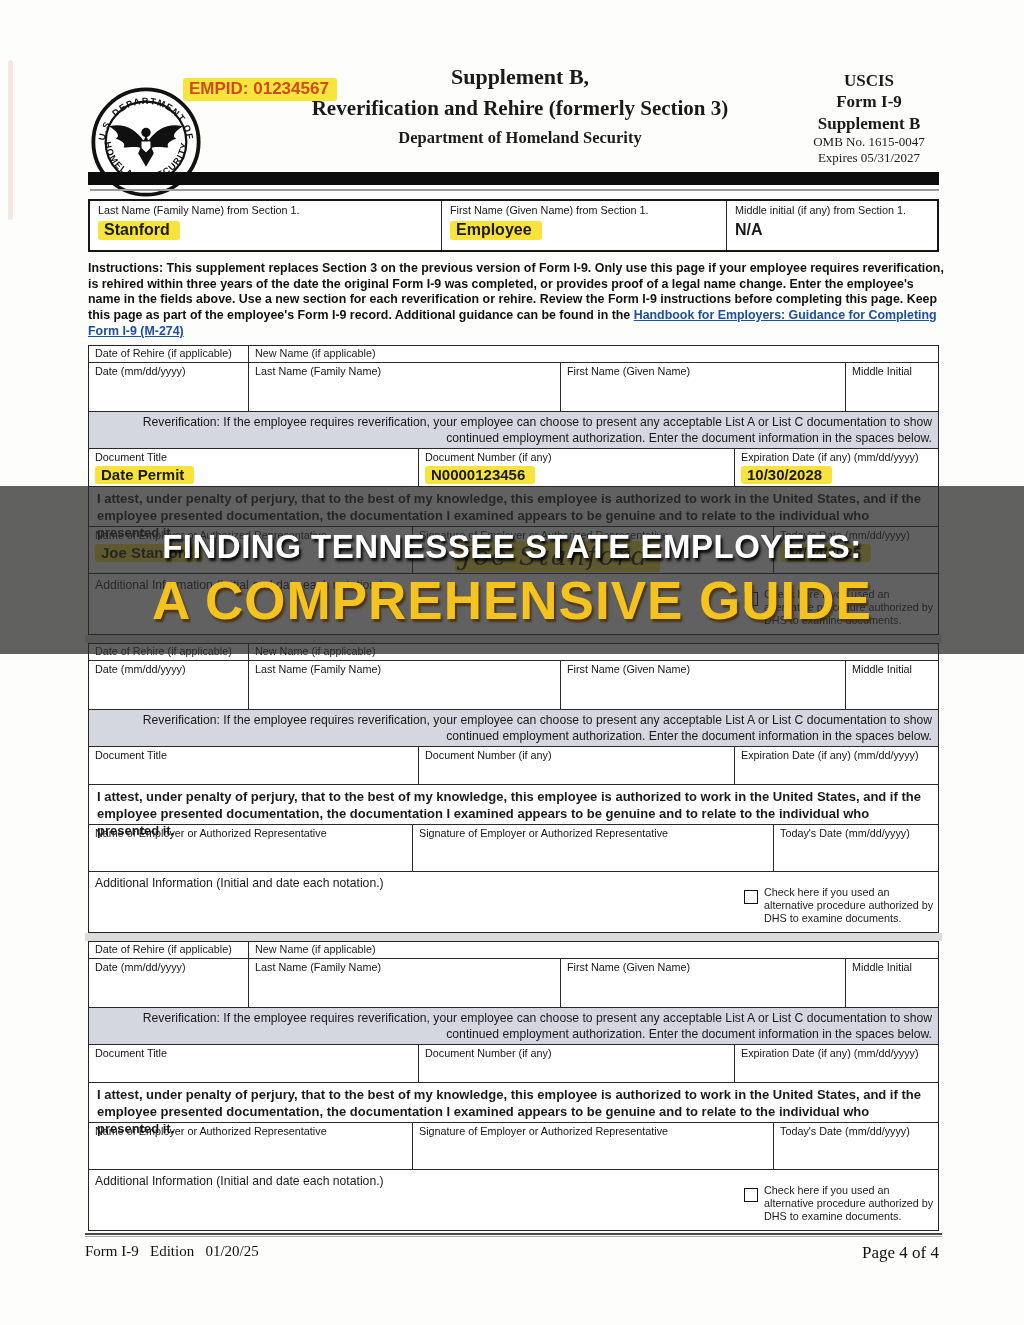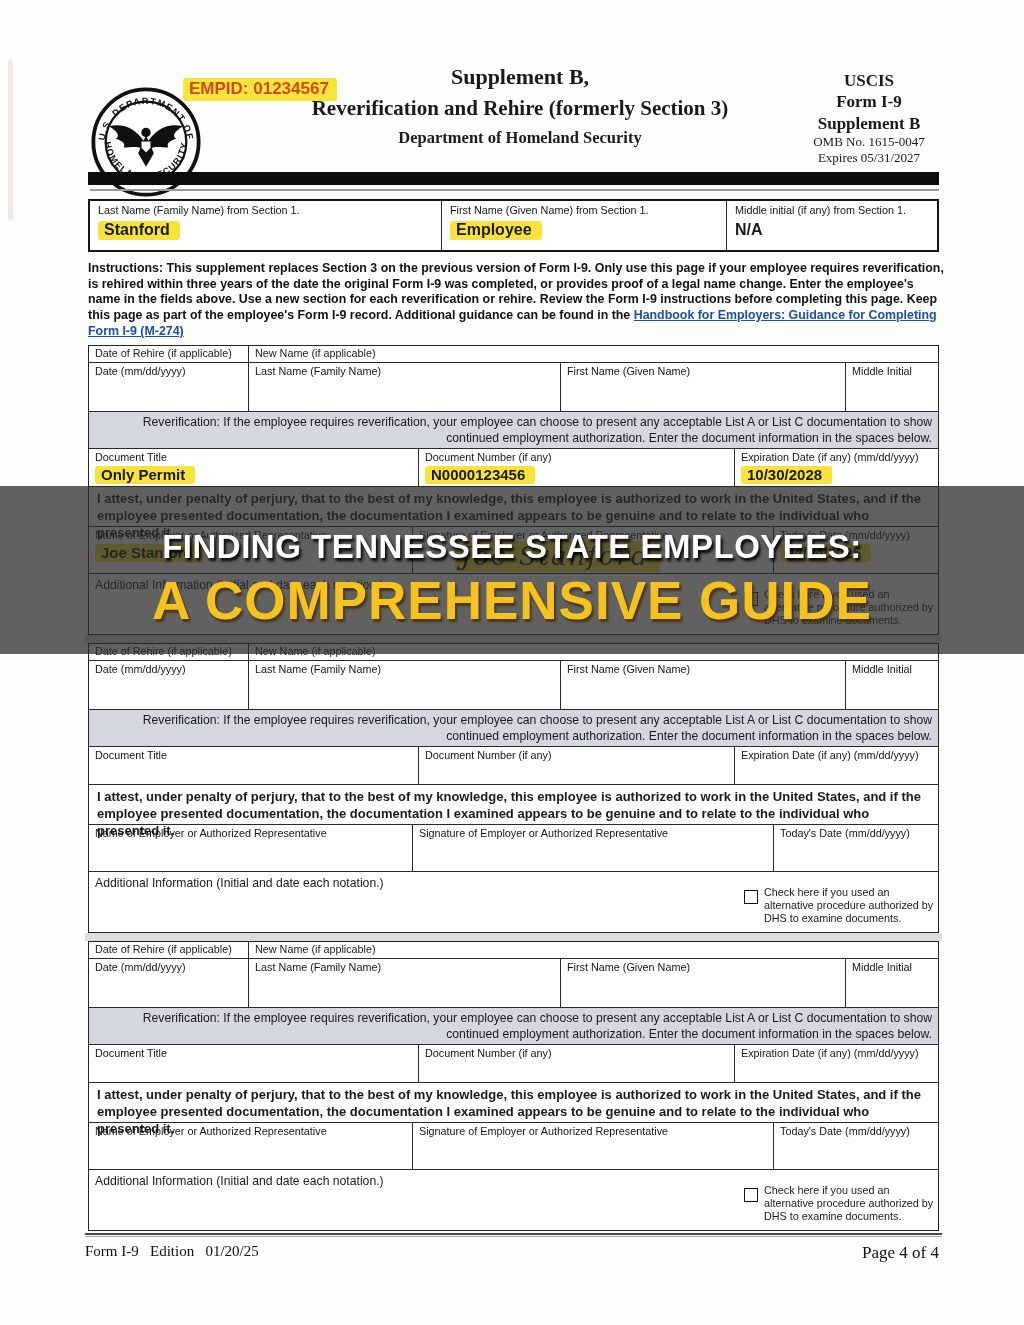--- a/index.html
+++ b/index.html
@@ -164,21 +164,21 @@
       <div class="c grow">New Name (if applicable)</div>
     </div>
     <div class="row r-names">
       <div class="c w-160"><div class="flabel">Date (mm/dd/yyyy)</div><span class="val"></span></div>
       <div class="c w-312"><div class="flabel">Last Name (Family Name)</div><span class="val"></span></div>
       <div class="c w-285"><div class="flabel">First Name (Given Name)</div><span class="val"></span></div>
       <div class="c grow"><div class="flabel">Middle Initial</div><span class="val"></span></div>
     </div>
     <div class="row r-rev">Reverification:  If the employee requires reverification, your employee can choose to present any acceptable List A or List C documentation to show continued employment authorization.  Enter the document information in the spaces below.</div>
     <div class="row r-doc">
-      <div class="c w-330"><div class="flabel">Document Title</div><span class="val hl">Only Permit</span></div>
+      <div class="c w-330"><div class="flabel">Document Title</div><span class="val hl">Date Permit</span></div>
       <div class="c w-316"><div class="flabel">Document Number (if any)</div><span class="val hl">N0000123456</span></div>
       <div class="c grow"><div class="flabel">Expiration Date (if any) (mm/dd/yyyy)</div><span class="val hl">10/30/2028</span></div>
     </div>
     <div class="row r-att">I attest, under penalty of perjury, that to the best of my knowledge, this employee is authorized to work in the United States, and if the employee presented documentation, the documentation I examined appears to be genuine and to relate to the individual who presented it.</div>
     <div class="row r-emp">
       <div class="c w-324"><div class="flabel">Name of Employer or Authorized Representative</div><span class="val hl">Joe Stanford</span></div>
       <div class="c w-361"><div class="flabel">Signature of Employer or Authorized Representative</div><span class="sig hl">Joe Stanford</span></div>
       <div class="c grow"><div class="flabel">Today's Date (mm/dd/yyyy)</div><span class="val hl">04/04/2025</span></div>
     </div>
     <div class="row r-add">

